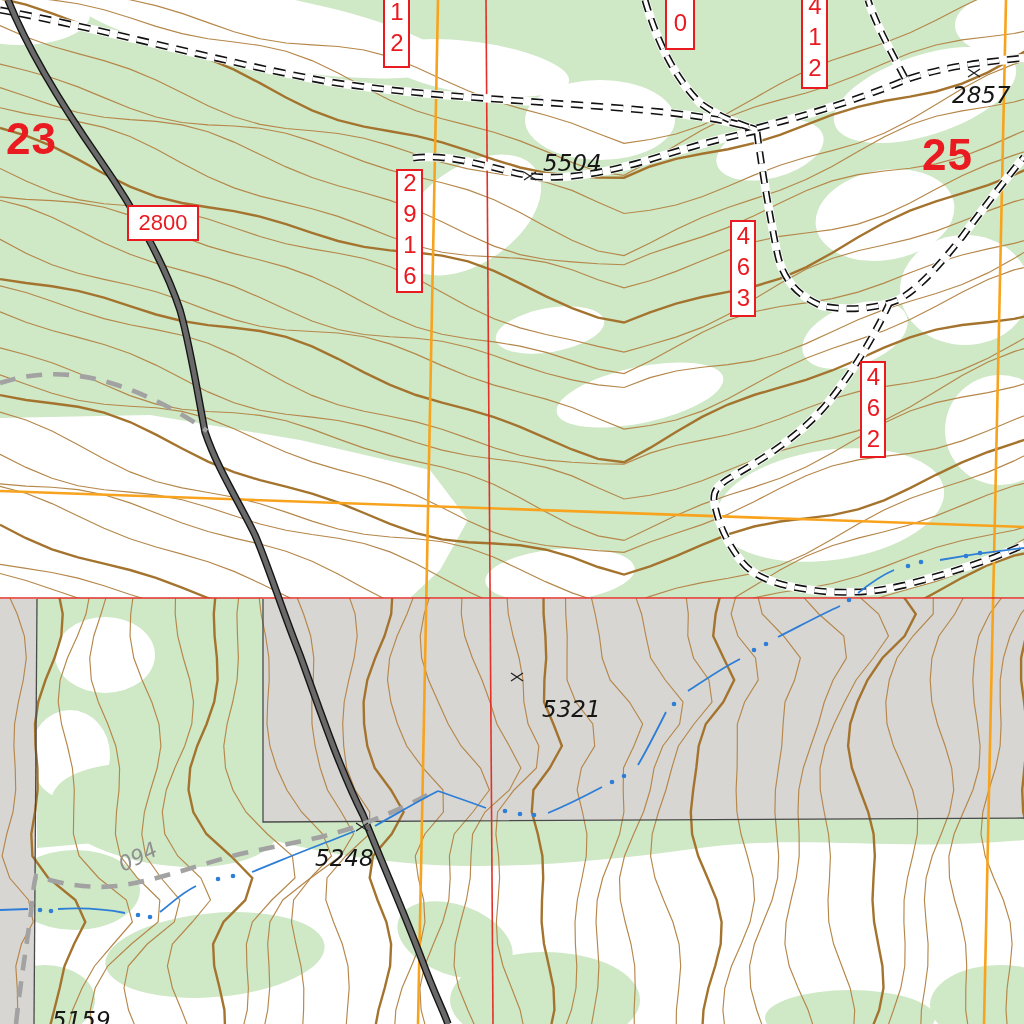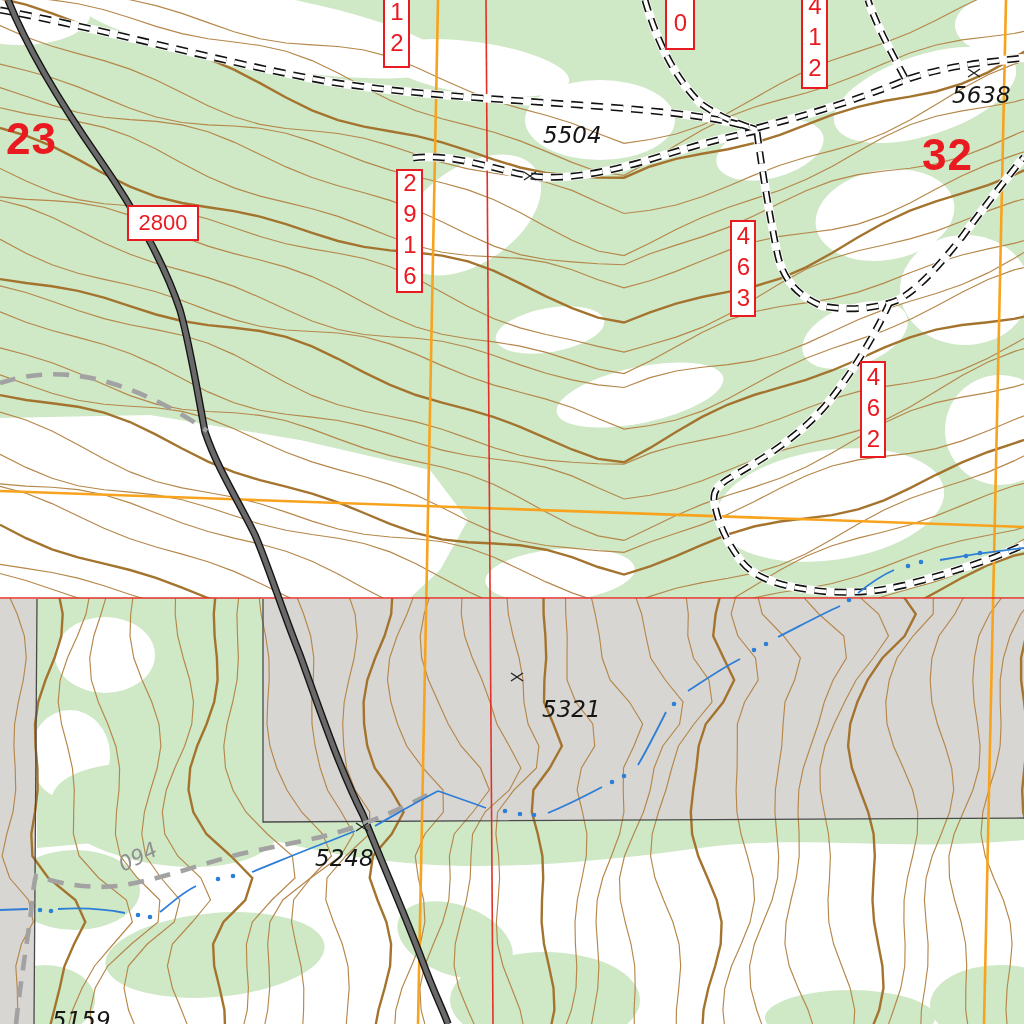--- a/index.html
+++ b/index.html
@@ -229,31 +229,31 @@
 
   <g id="xmarks" fill="none" stroke="#222" stroke-width="1.3">
         <path d="M524,172 L536,180 M524,180 L536,172"></path>
         <path d="M968,69 L980,77 M968,77 L980,69"></path>
         <path d="M511,673 L523,681 M511,681 L523,673"></path>
         <path d="M356,823 L368,831 M356,831 L368,823"></path>
       </g>
 </svg>
 
 <div class="lbl sec" style="left:6px;top:114px;">23</div>
-<div class="lbl sec" style="left:922px;top:130px;">32</div>
+<div class="lbl sec" style="left:922px;top:130px;">25</div>
 
 <div class="rbox" style="left:127px;top:205px;width:68px;height:32px;font-size:22px;">2800</div>
 <div class="rbox vert" style="left:396px;top:169px;width:23px;height:120px;">2916</div>
 <div class="rbox vert" style="left:383px;top:-10px;width:23px;height:74px;">12</div>
 <div class="rbox vert" style="left:665px;top:-32px;width:26px;height:78px;">00</div>
 <div class="rbox vert" style="left:801px;top:-12px;width:23px;height:97px;">412</div>
 <div class="rbox vert" style="left:730px;top:220px;width:22px;height:93px;">463</div>
 <div class="rbox vert" style="left:860px;top:361px;width:22px;height:93px;">462</div>
 
-<div class="lbl spot" style="left:543px;top:122px;">5504</div>
-<div class="lbl spot" style="left:952px;top:82px;">5638</div>
+<div class="lbl spot" style="left:543px;top:150px;">5504</div>
+<div class="lbl spot" style="left:952px;top:82px;">2857</div>
 <div class="lbl spot" style="left:542px;top:663px;margin-top:33px;">5321</div>
 <div class="lbl spot" style="left:315px;top:845px;text-align:center;">5248</div>
 <div class="lbl spot" style="left:52px;top:1007px;">5159</div>
 
 <div class="lbl trail-name" style="left:118px;top:845px;">094</div>
 
 </div>
 
 </body></html>

